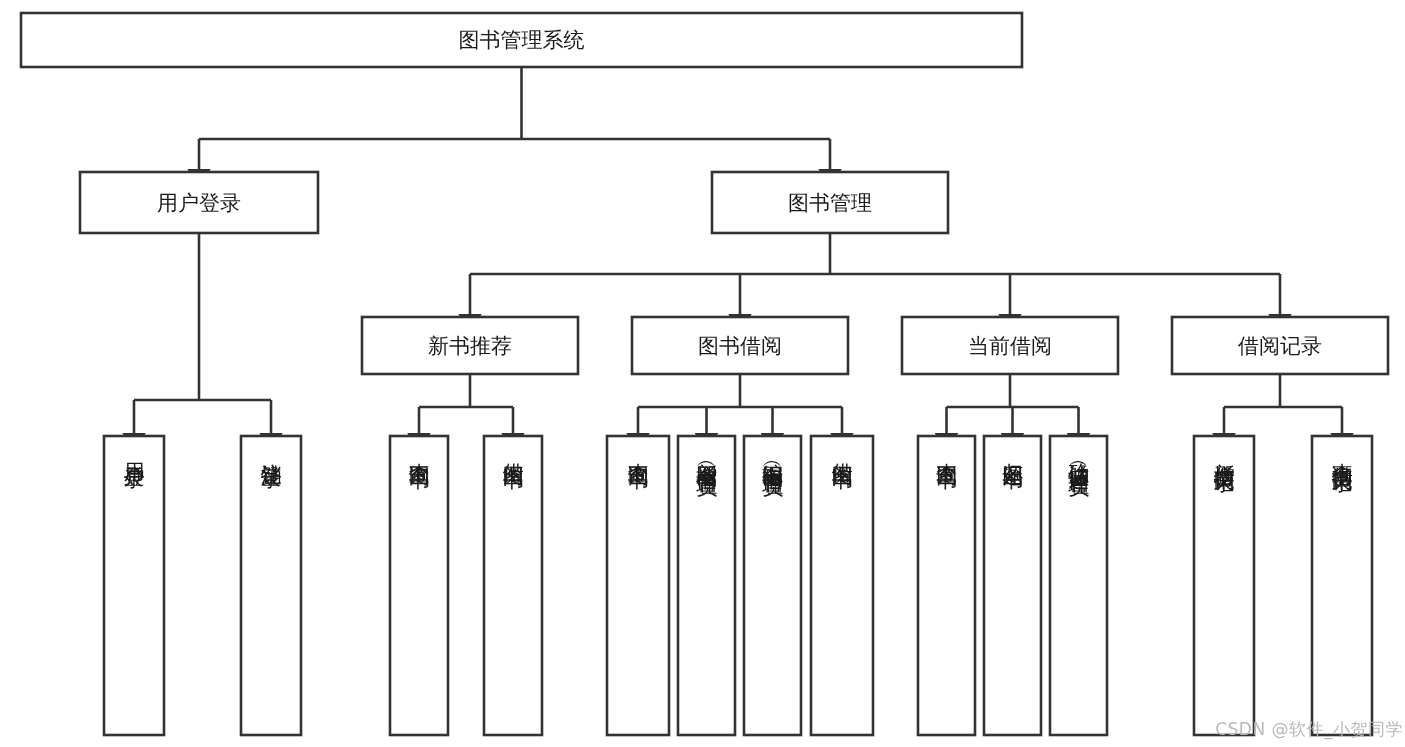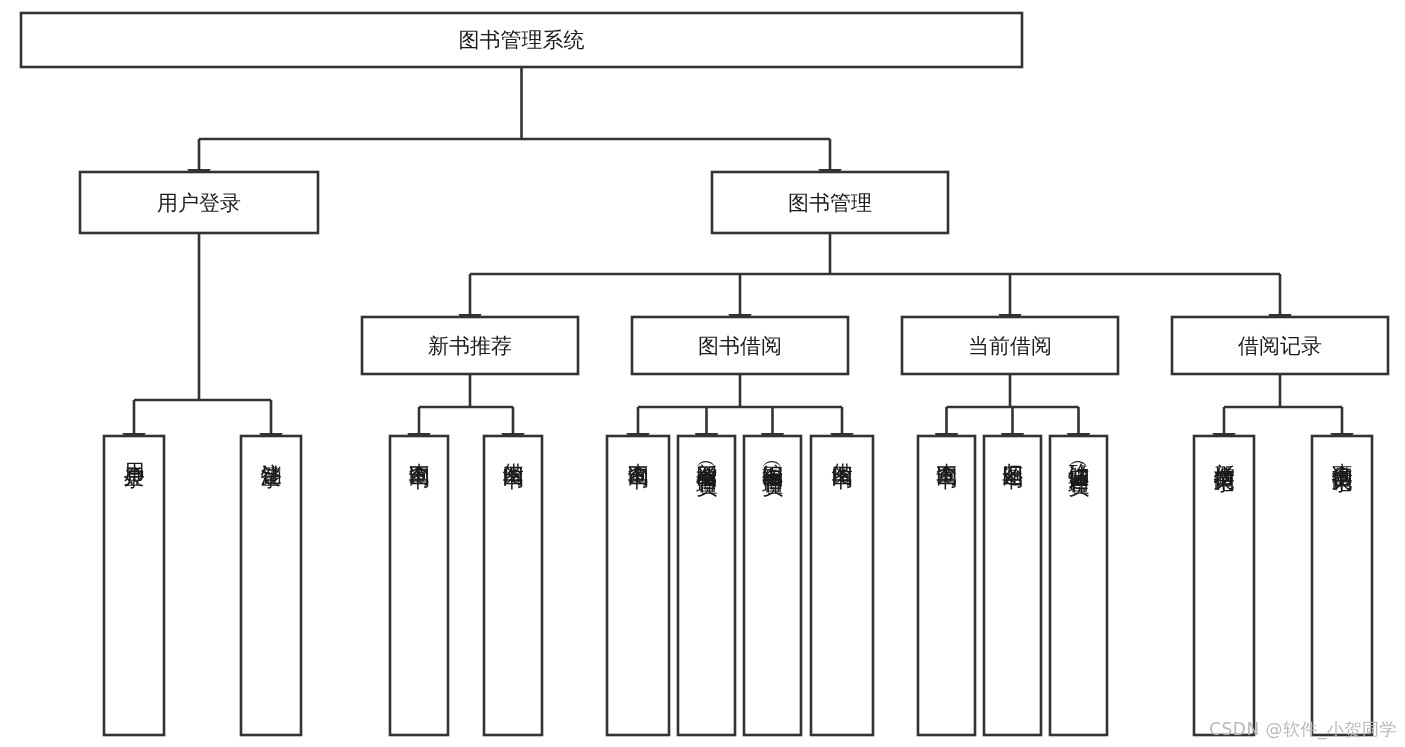--- a/index.html
+++ b/index.html
@@ -62,21 +62,21 @@
     stroke: #333333;
     stroke-width: 2.6;
     fill: none;
   }
   .arrow-head {
     fill: #333333;
     stroke: none;
   }
   #watermark {
     position: absolute;
-    right: 8px;
+    right: 2px;
     bottom: 6px;
     font-size: 17px;
     color: #b9b9b9;
     font-family: "DejaVu Sans", "Liberation Sans", sans-serif;
     letter-spacing: 0.5px;
     user-select: none;
     pointer-events: none;
   }
 </style>
 </head>

